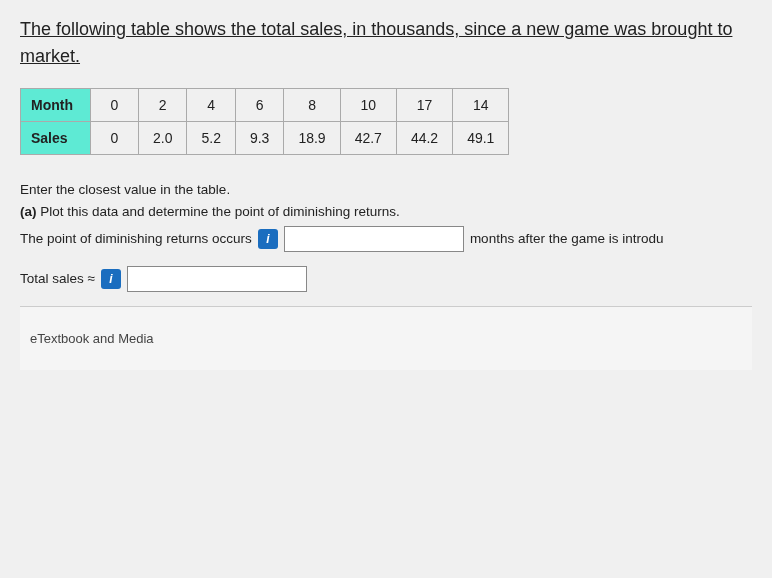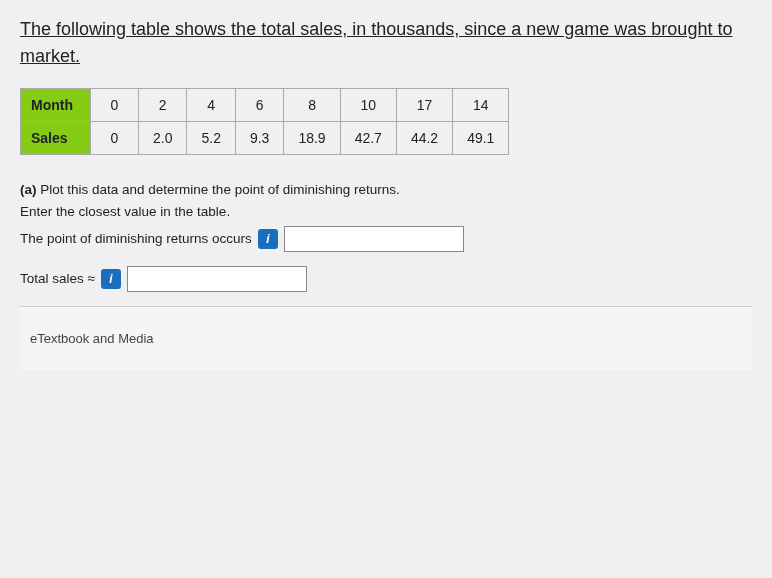--- a/index.html
+++ b/index.html
@@ -40,21 +40,21 @@
       text-align: center;
       font-size: 14px;
       min-width: 48px;
     }
 
     table td.label-cell {
       font-weight: bold;
       text-align: left;
       padding-left: 10px;
       min-width: 70px;
-      background-color: #84cc16;
+      background-color: #5eead4;
     }
 
     .section {
       margin-bottom: 14px;
       font-size: 13.5px;
       line-height: 1.6;
     }
 
     .inline-row {
       display: flex;
@@ -138,29 +138,30 @@
       <td>18.9</td>
       <td>42.7</td>
       <td>44.2</td>
       <td>49.1</td>
     </tr>
   </tbody>
     </table>
 </div>
 
 <div class="section">
+  <p>Enter the closest value in the table.</p>
   <p>
     <span class="part-label">(a)</span>
     <span> </span><span>Plot this data and determine the point of diminishing returns.</span>
   </p>
-  <p>Enter the closest value in the table.</p>
   <div class="inline-row">
     <span>The point of diminishing returns occurs</span>
     <span class="info-icon">i</span>
     <input class="answer-input" type="text" placeholder="" style="">
+    <span>months after the game is introdu</span>
   </div>
 </div>
 
 <div class="section" style="margin-top:14px;">
   <div class="inline-row">
     <span>Total sales ≈</span>
     <span class="info-icon">i</span>
     <input class="answer-input-small" type="text" placeholder="" style="">
   </div>
 </div>

